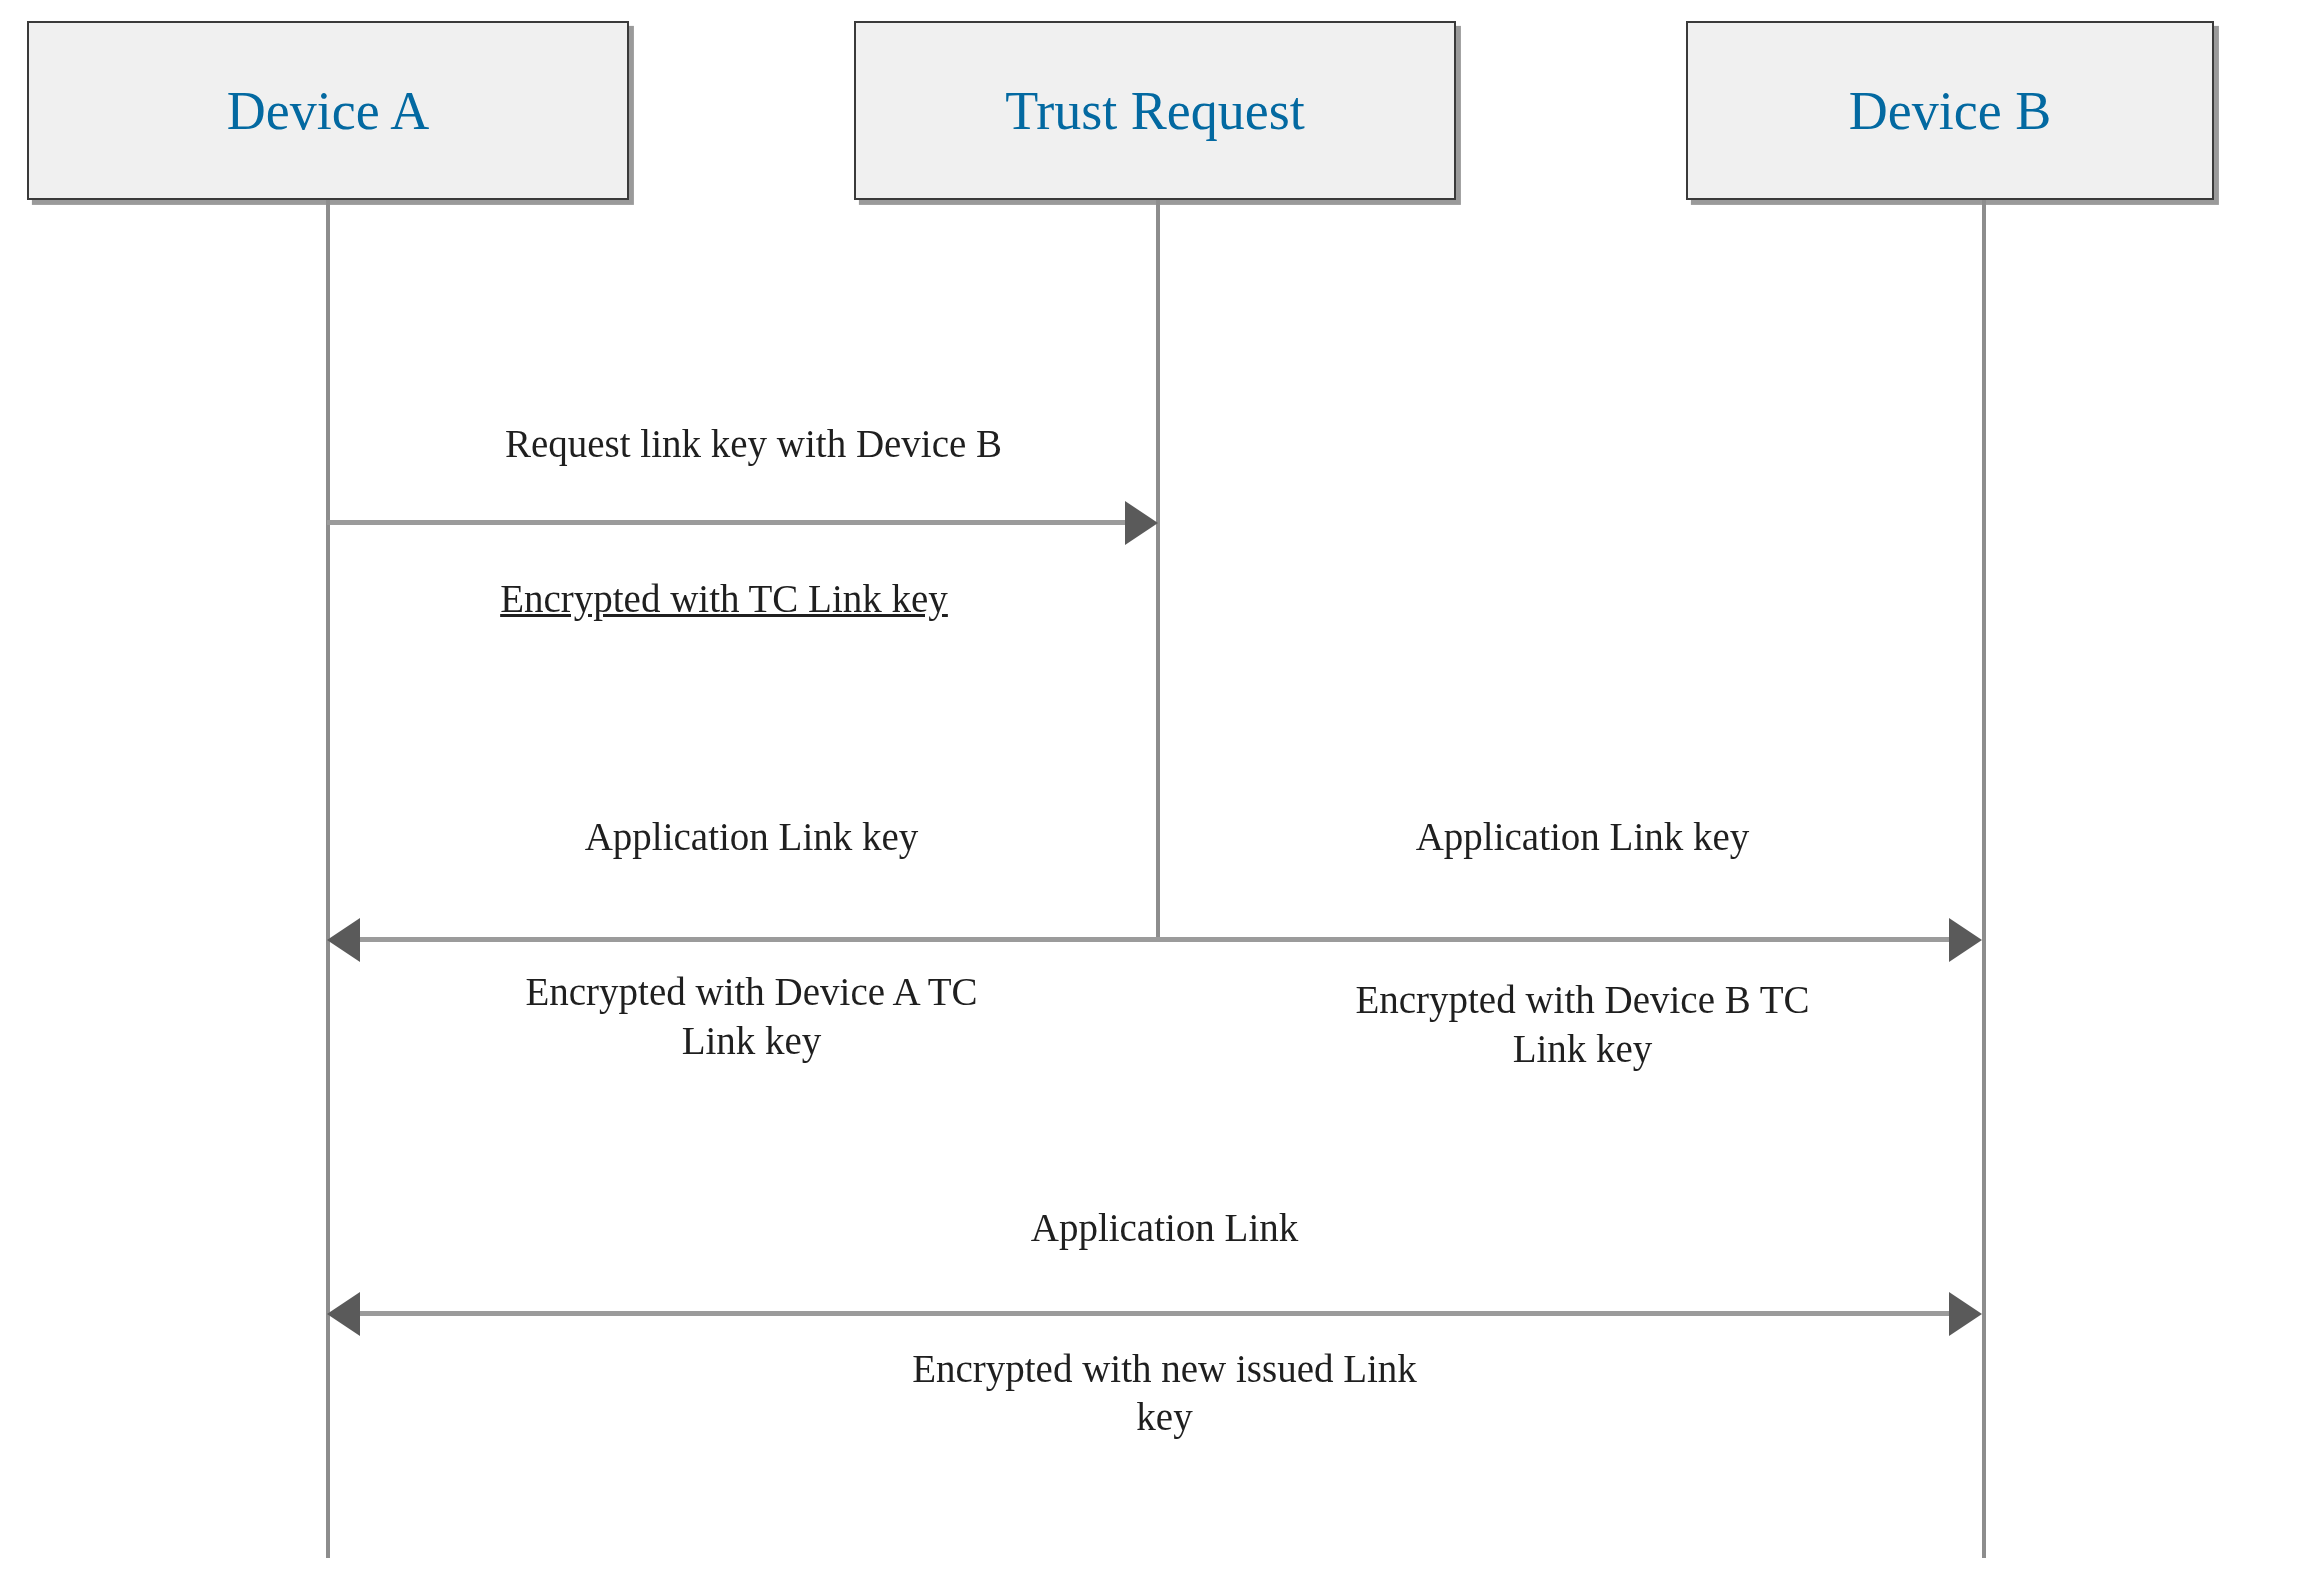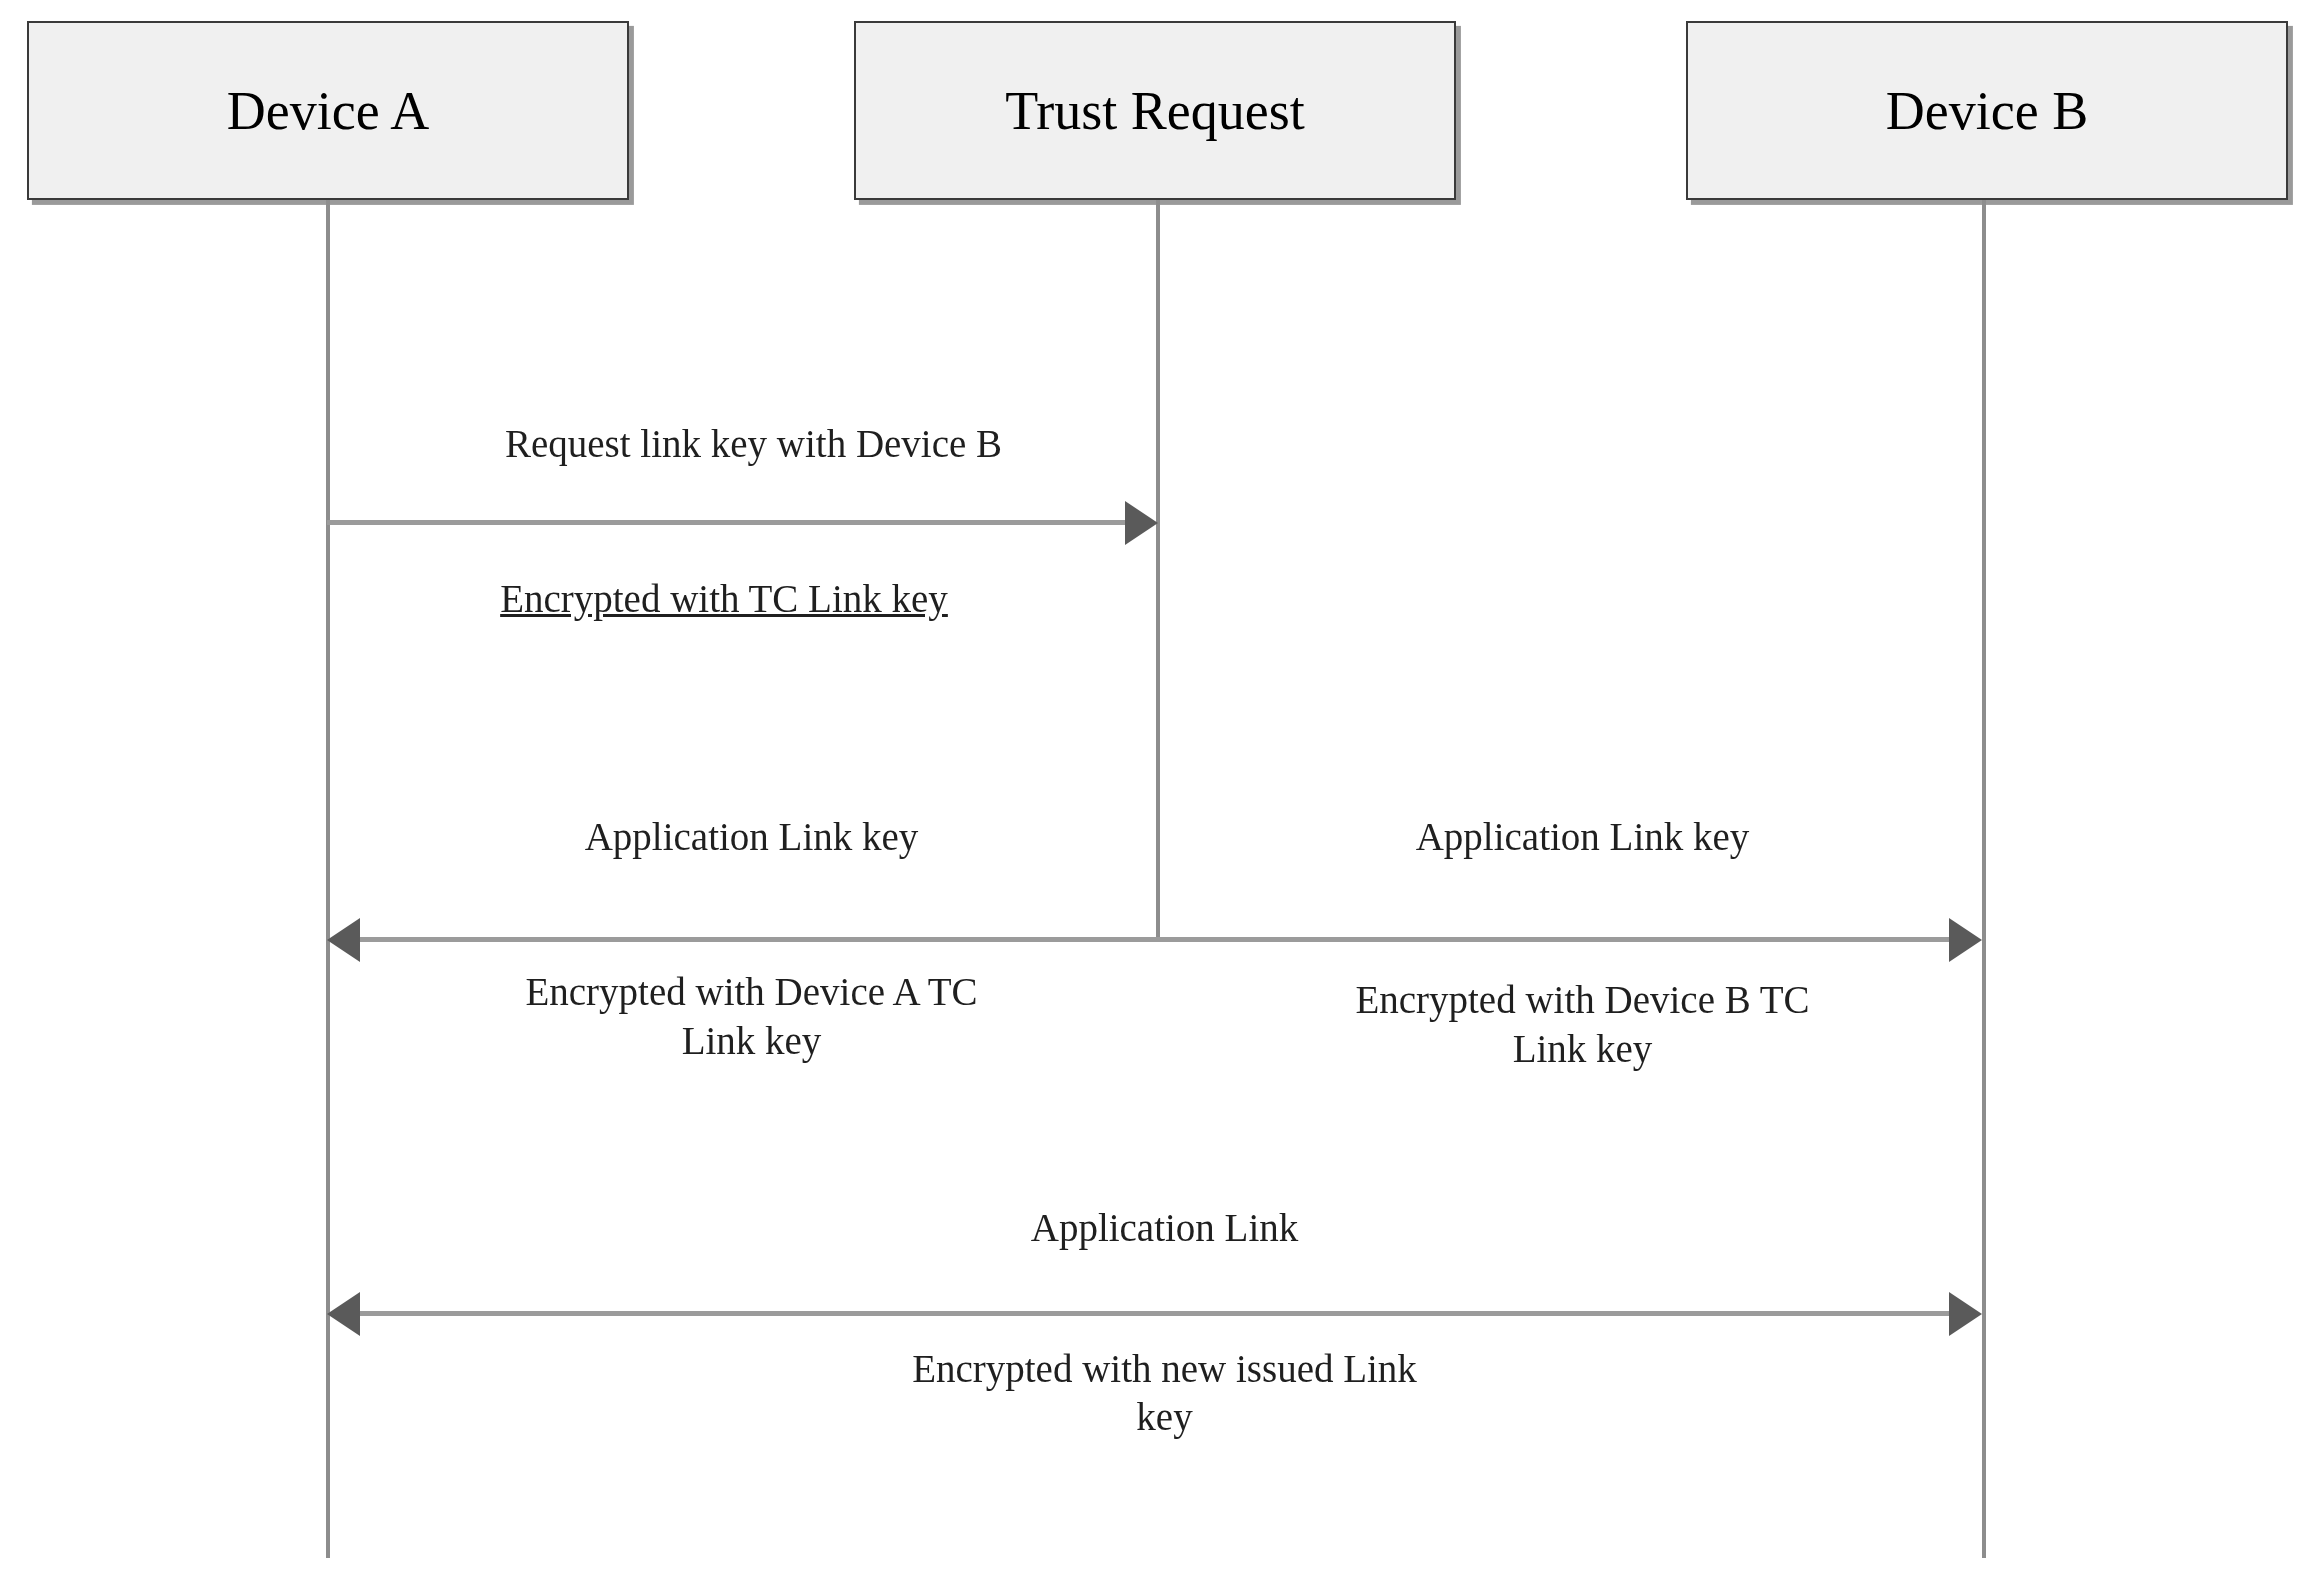--- a/index.html
+++ b/index.html
@@ -24,21 +24,21 @@
     background: #f0f0f0;
     border: 2.9px solid #3a3a3a;
     box-shadow: 4.9px 4.9px 0 0 #9a9a9a;
     display: flex;
     align-items: center;
     justify-content: center;
   }
   .participant-label {
     font-size: 54px;
     line-height: 1;
-    color: #000000;
+    color: #0369a1;
     white-space: nowrap;
   }
 
   
   .lifeline {
     position: absolute;
     width: 3.9px;
     background: #8d8d8d;
   }
 
@@ -78,21 +78,21 @@
 <div id="canvas">
 
   <div class="participant" style="left:27px; top:21.3px; width:602px; height:179px;">
     <span class="participant-label">Device A</span>
   </div>
 
   <div class="participant" style="left:854px; top:21.3px; width:602px; height:179px;">
     <span class="participant-label">Trust Request</span>
   </div>
 
-  <div class="participant" style="left:1686px; top:21.3px; width:602px; height:179px;">
+  <div class="participant" style="left:1686px; top:21.3px; width:528px; height:179px;">
     <span class="participant-label">Device B</span>
   </div>
 
   <div class="lifeline" style="left:326px; top:200px; height:1358px;"></div>
 
   <div class="lifeline" style="left:1156px; top:200px; height:741px;"></div>
 
   <div class="lifeline" style="left:1982px; top:200px; height:1358px;"></div>
 
   <div class="caption" style="left:326px; top:422px; width:835px;">Request link  key with Device B</div>

